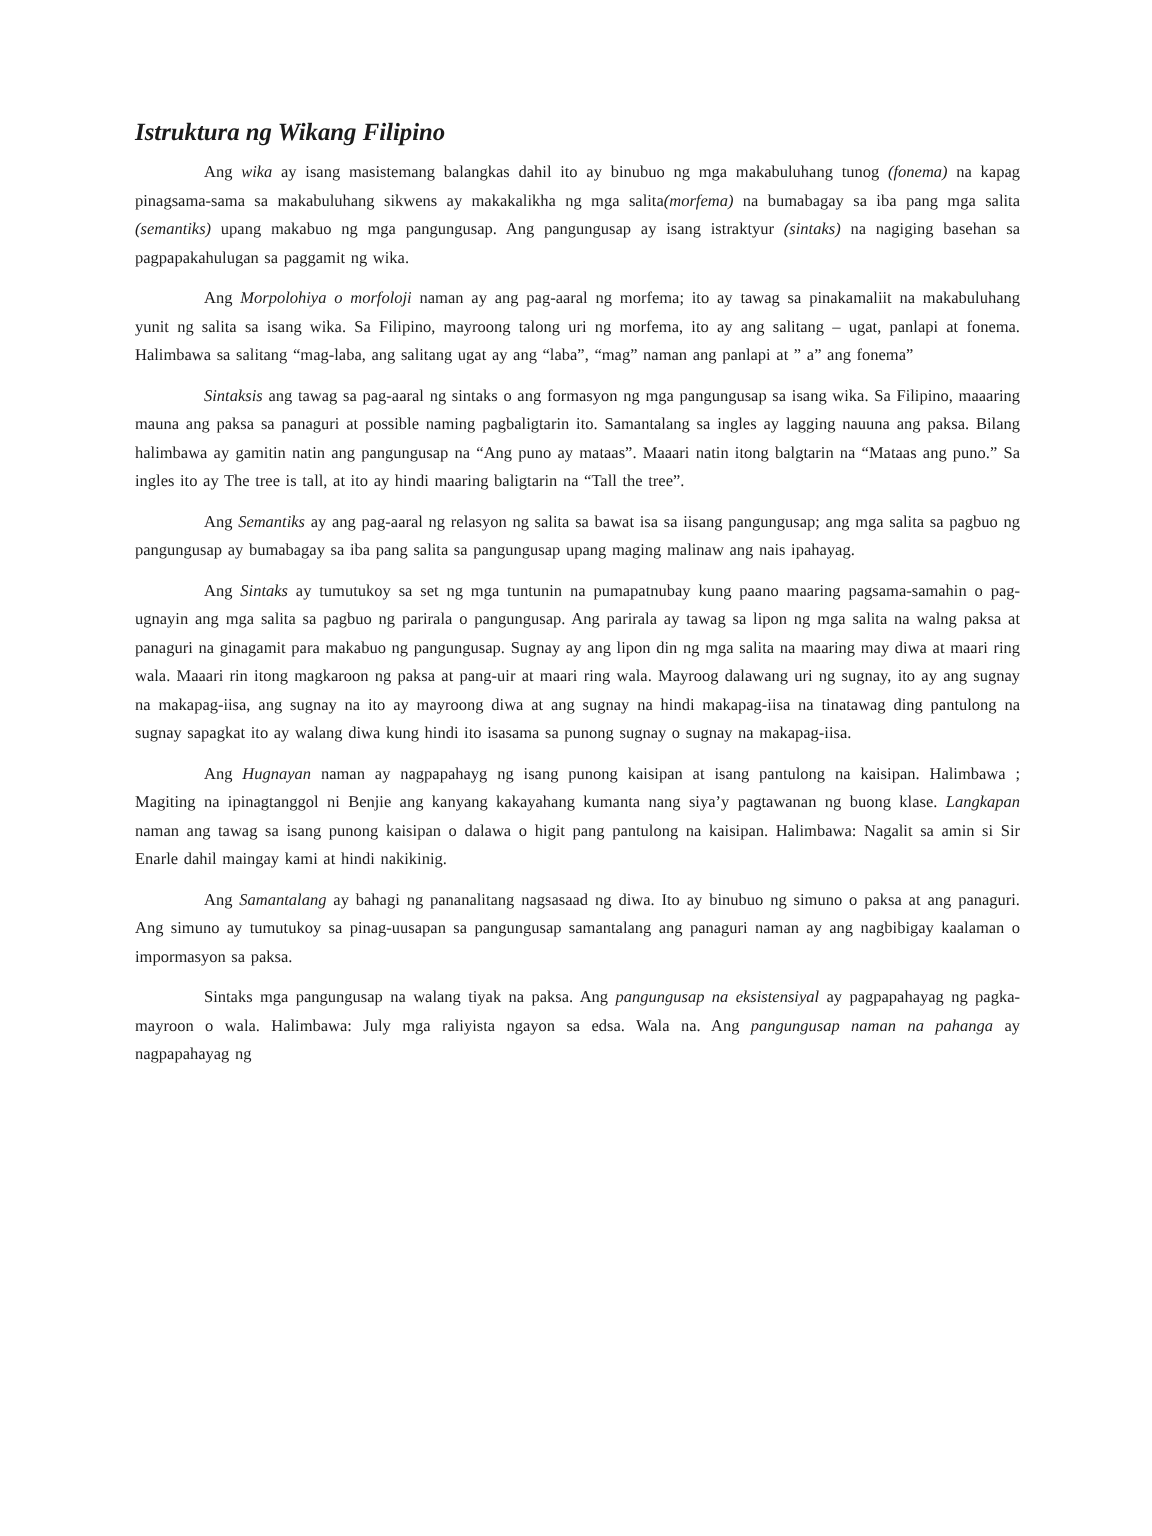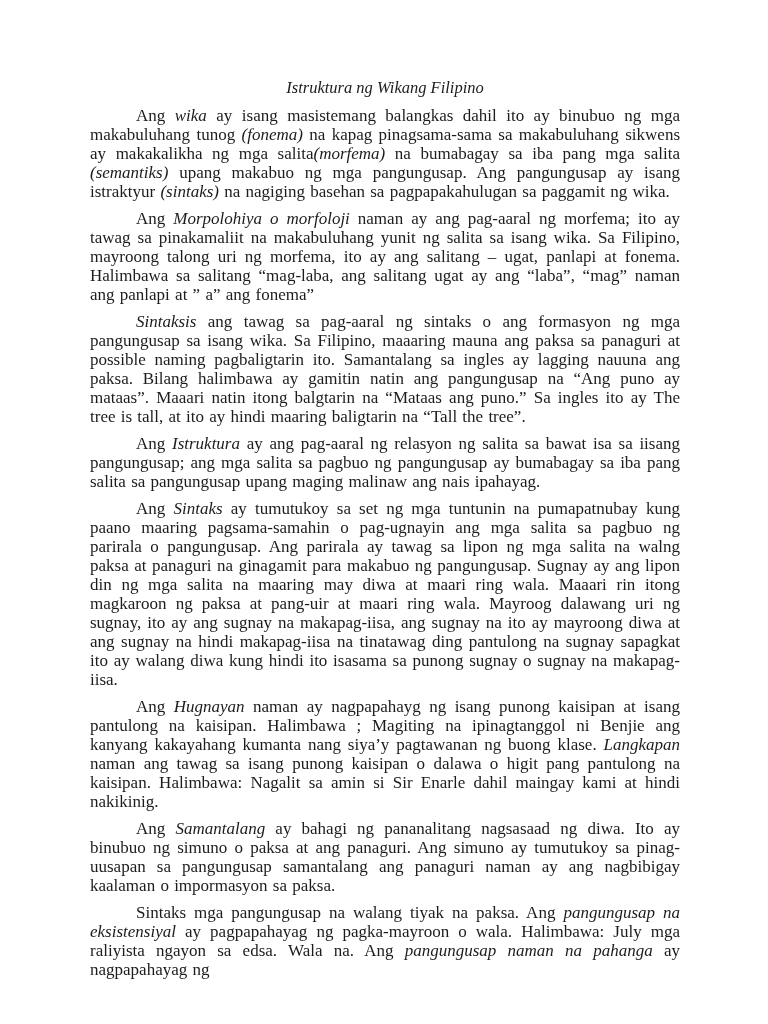--- a/index.html
+++ b/index.html
@@ -18,28 +18,27 @@
     position: absolute;
     top: 78px;
     left: 90px;
     width: 590px;
     color: #1c1c1c;
     font-family: "Liberation Serif", "DejaVu Serif", serif;
   }
   .doc-heading {
     font-size: 16.5px;
     line-height: 19px;
-    font-weight: normal;
+    font-weight: bold;
     font-style: italic;
     margin: 0 0 9px 0;
-    text-align: center;
   }
   .para {
     margin: 0 0 8px 0;
-    font-size: 17px;
+    font-size: 11px;
     line-height: 19px;
     text-align: justify;
     text-indent: 46px;
     word-spacing: 1px;
   }
   .para:last-child {
     margin-bottom: 0;
   }
   .it {
     font-style: italic;
@@ -48,20 +47,20 @@
 </head>
 <body>
 
 <div class="screen">
   <div class="doc-page">
     <div class="doc-heading">Istruktura ng Wikang Filipino</div>
     <div>
         <p class="para"><span>Ang </span><span class="it">wika</span><span> ay isang masistemang balangkas dahil ito ay binubuo ng mga makabuluhang tunog </span><span class="it">(fonema)</span><span> na kapag pinagsama-sama sa makabuluhang sikwens ay makakalikha ng mga salita</span><span class="it">(morfema)</span><span> na bumabagay sa iba pang mga salita </span><span class="it">(semantiks)</span><span> upang makabuo ng mga pangungusap. Ang pangungusap ay isang istraktyur </span><span class="it">(sintaks)</span><span> na nagiging basehan sa pagpapakahulugan sa paggamit ng wika.</span></p>
         <p class="para"><span>Ang </span><span class="it">Morpolohiya o morfoloji</span><span> naman ay ang pag-aaral ng morfema; ito ay tawag sa pinakamaliit na makabuluhang yunit ng salita sa isang wika. Sa Filipino, mayroong talong uri ng morfema, ito ay ang salitang – ugat, panlapi at fonema. Halimbawa sa salitang “mag-laba, ang salitang ugat ay ang “laba”, “mag” naman ang panlapi at ” a” ang fonema”</span></p>
         <p class="para"><span class="it">Sintaksis</span><span> ang tawag sa pag-aaral ng sintaks o ang formasyon ng mga pangungusap sa isang wika. Sa Filipino, maaaring mauna ang paksa sa panaguri at possible naming pagbaligtarin ito. Samantalang sa ingles ay lagging nauuna ang paksa. Bilang halimbawa ay gamitin natin ang pangungusap na “Ang puno ay mataas”. Maaari natin itong balgtarin na “Mataas ang puno.” Sa ingles ito ay The tree is tall, at ito ay hindi maaring baligtarin na “Tall the tree”.</span></p>
-        <p class="para"><span>Ang </span><span class="it">Istruktura</span><span> ay ang pag-aaral ng relasyon ng salita sa bawat isa sa iisang pangungusap; ang mga salita sa pagbuo ng pangungusap ay bumabagay sa iba pang salita sa pangungusap upang maging malinaw ang nais ipahayag.</span></p>
+        <p class="para"><span>Ang </span><span class="it">Semantiks</span><span> ay ang pag-aaral ng relasyon ng salita sa bawat isa sa iisang pangungusap; ang mga salita sa pagbuo ng pangungusap ay bumabagay sa iba pang salita sa pangungusap upang maging malinaw ang nais ipahayag.</span></p>
         <p class="para"><span>Ang </span><span class="it">Sintaks</span><span> ay tumutukoy sa set ng mga tuntunin na pumapatnubay kung paano maaring pagsama-samahin o pag-ugnayin ang mga salita sa pagbuo ng parirala o pangungusap. Ang parirala ay tawag sa lipon ng mga salita na walng paksa at panaguri na ginagamit para makabuo ng pangungusap. Sugnay ay ang lipon din ng mga salita na maaring may diwa at maari ring wala. Maaari rin itong magkaroon ng paksa at pang-uir at maari ring wala. Mayroog dalawang uri ng sugnay, ito ay ang sugnay na makapag-iisa, ang sugnay na ito ay mayroong diwa at ang sugnay na hindi makapag-iisa na tinatawag ding pantulong na sugnay sapagkat ito ay walang diwa kung hindi ito isasama sa punong sugnay o sugnay na makapag-iisa.</span></p>
         <p class="para"><span>Ang </span><span class="it">Hugnayan</span><span> naman ay nagpapahayg ng isang punong kaisipan at isang pantulong na kaisipan. Halimbawa ; Magiting na ipinagtanggol ni Benjie ang kanyang kakayahang kumanta nang siya’y pagtawanan ng buong klase. </span><span class="it">Langkapan</span><span> naman ang tawag sa isang punong kaisipan o dalawa o higit pang pantulong na kaisipan. Halimbawa: Nagalit sa amin si Sir Enarle dahil maingay kami at hindi nakikinig.</span></p>
         <p class="para"><span>Ang </span><span class="it">Samantalang</span><span> ay bahagi ng pananalitang nagsasaad ng diwa. Ito ay binubuo ng simuno o paksa at ang panaguri. Ang simuno ay tumutukoy sa pinag-uusapan sa pangungusap samantalang ang panaguri naman ay ang nagbibigay kaalaman o impormasyon sa paksa.</span></p>
         <p class="para"><span>Sintaks mga pangungusap na walang tiyak na paksa. Ang </span><span class="it">pangungusap na eksistensiyal</span><span> ay pagpapahayag ng pagka-mayroon o wala. Halimbawa: July mga raliyista ngayon sa edsa. Wala na. Ang </span><span class="it">pangungusap naman na pahanga</span><span> ay nagpapahayag ng</span></p>
       </div>
   </div>
 </div>
 
 </body></html>

